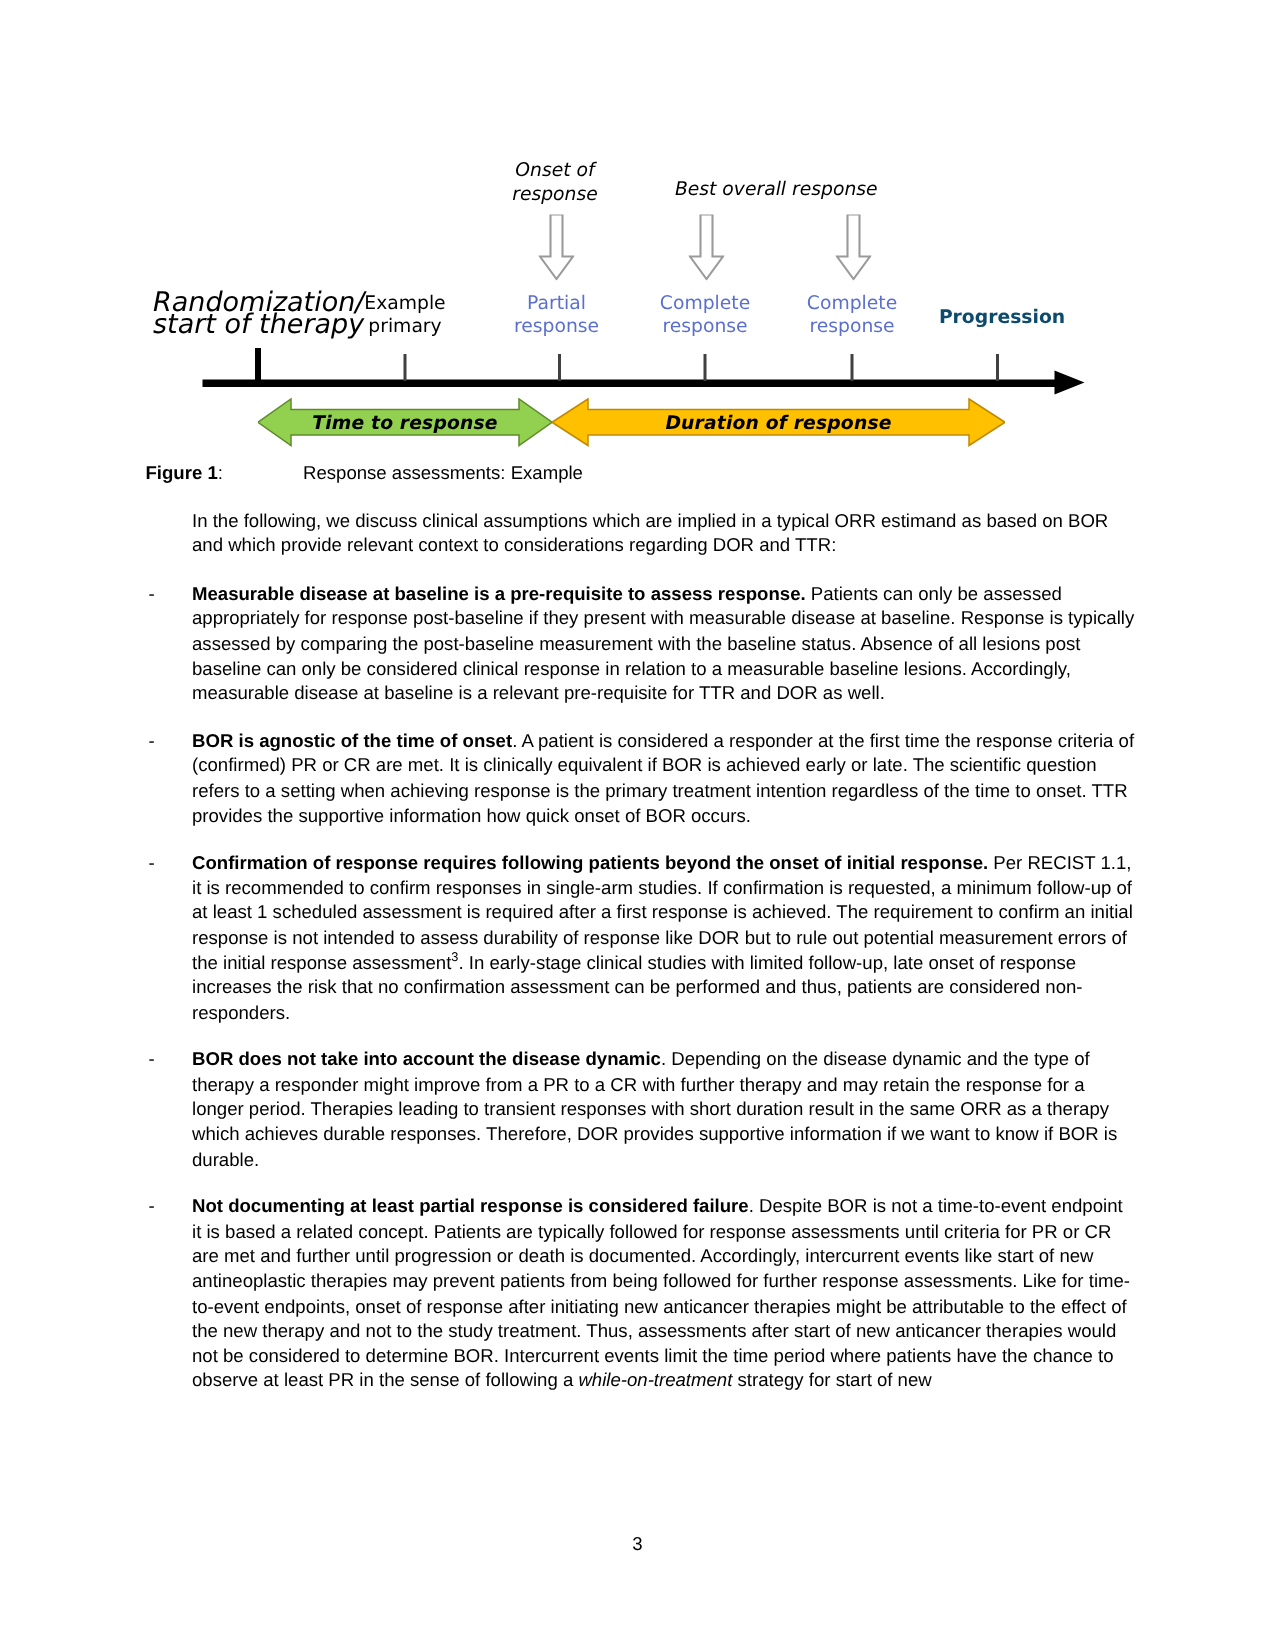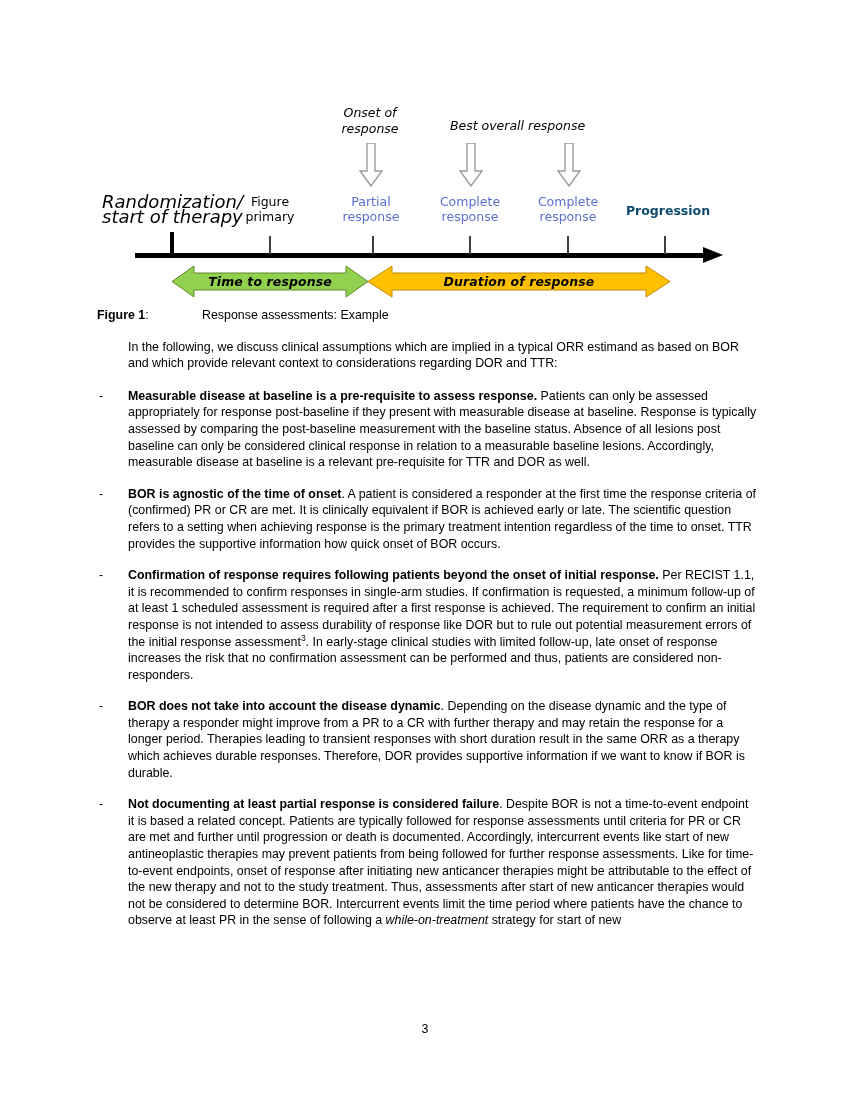--- a/index.html
+++ b/index.html
@@ -208,21 +208,21 @@
     <svg class="hollow-arrow" style="left:557px; top:143px;" viewBox="0 0 24 44">
       <polygon points="8,0 16,0 16,28 23,28 12,43 1,28 8,28" fill="#ffffff" stroke="#9A9A9A" stroke-width="1.4"></polygon>
     </svg>
 
     <div class="event-label" style="left:102px; top:194px; width:140px;">
       <div class="fig-label italic" style="position:static;">Randomization/</div>
       <div class="fig-label italic" style="position:static;">start of therapy</div>
     </div>
 
     <div class="event-label" style="left:230px; top:194px; width:80px;">
-      <div>Figure</div>
+      <div>Example</div>
       <div>primary</div>
     </div>
 
     <div class="event-label blue" style="left:325px; top:194px; width:92px;">
       <div>Partial</div>
       <div>response</div>
     </div>
 
     <div class="event-label blue" style="left:420px; top:194px; width:100px;">
       <div>Complete</div>

